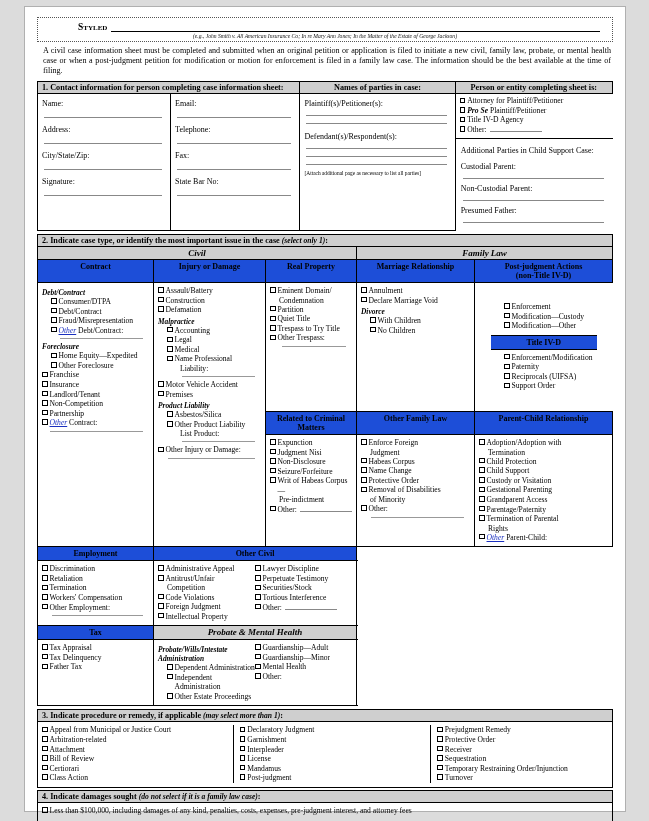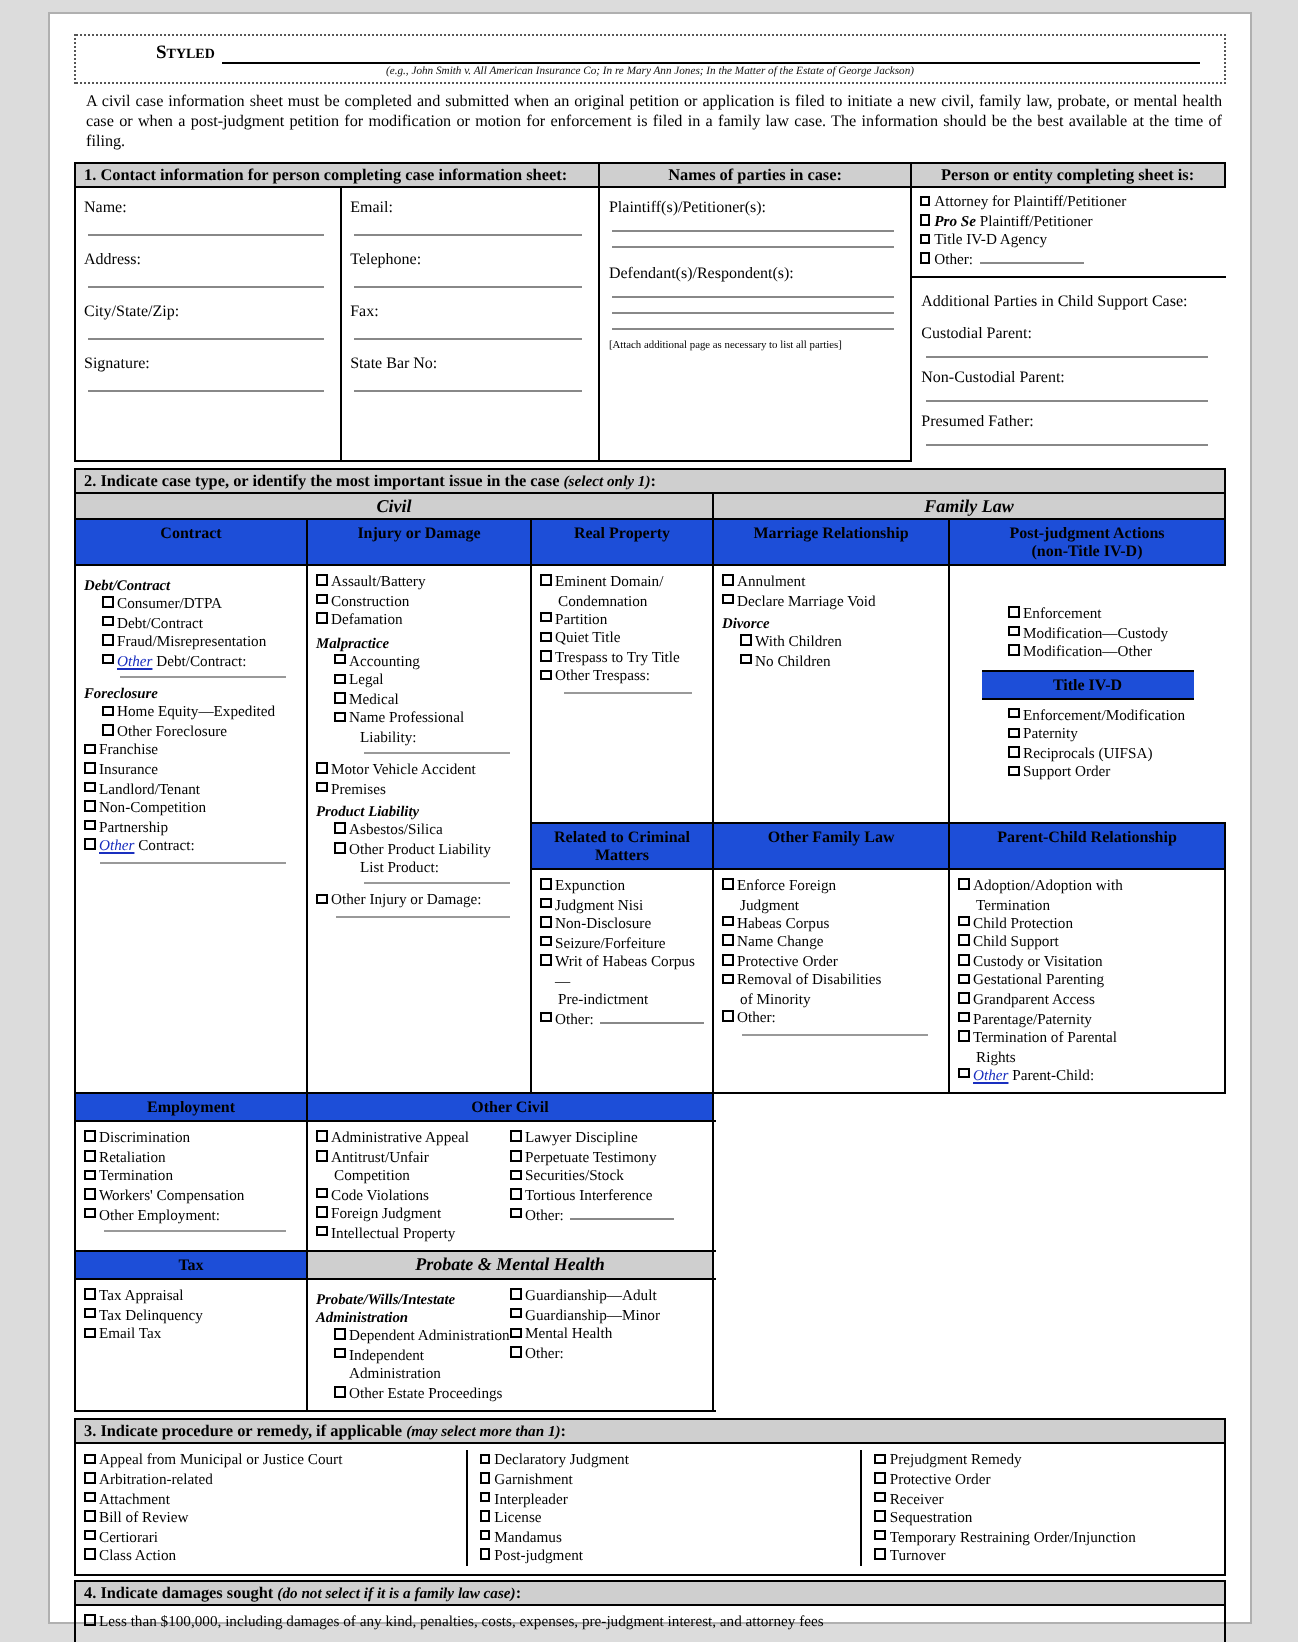--- a/index.html
+++ b/index.html
@@ -574,21 +574,21 @@
         <div class="ck">
               <span class="box"></span>
               <span class="t">Tax Appraisal</span>
             </div>
         <div class="ck">
               <span class="box"></span>
               <span class="t">Tax Delinquency</span>
             </div>
         <div class="ck">
               <span class="box"></span>
-              <span class="t">Email Tax</span>
+              <span class="t">Father Tax</span>
             </div>
       </td>
       <td colspan="3" class="cellpad">
         <div class="cols2">
           <div>
             <div class="catit">Probate/Wills/Intestate Administration</div>
             <div class="ck ind1">
                   <span class="box"></span>
                   <span class="t">Dependent Administration</span>
                 </div>

